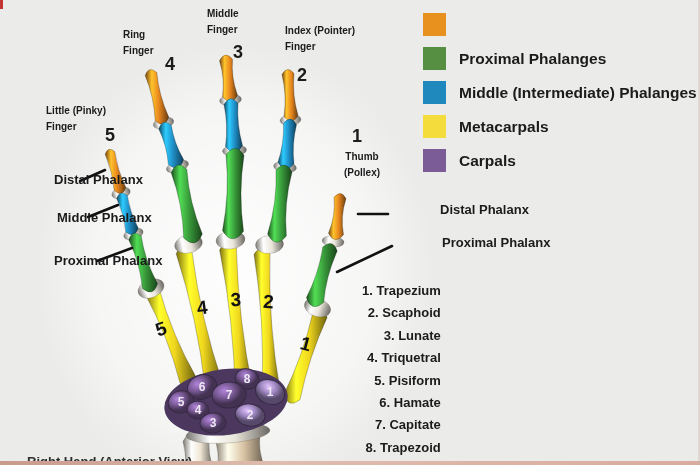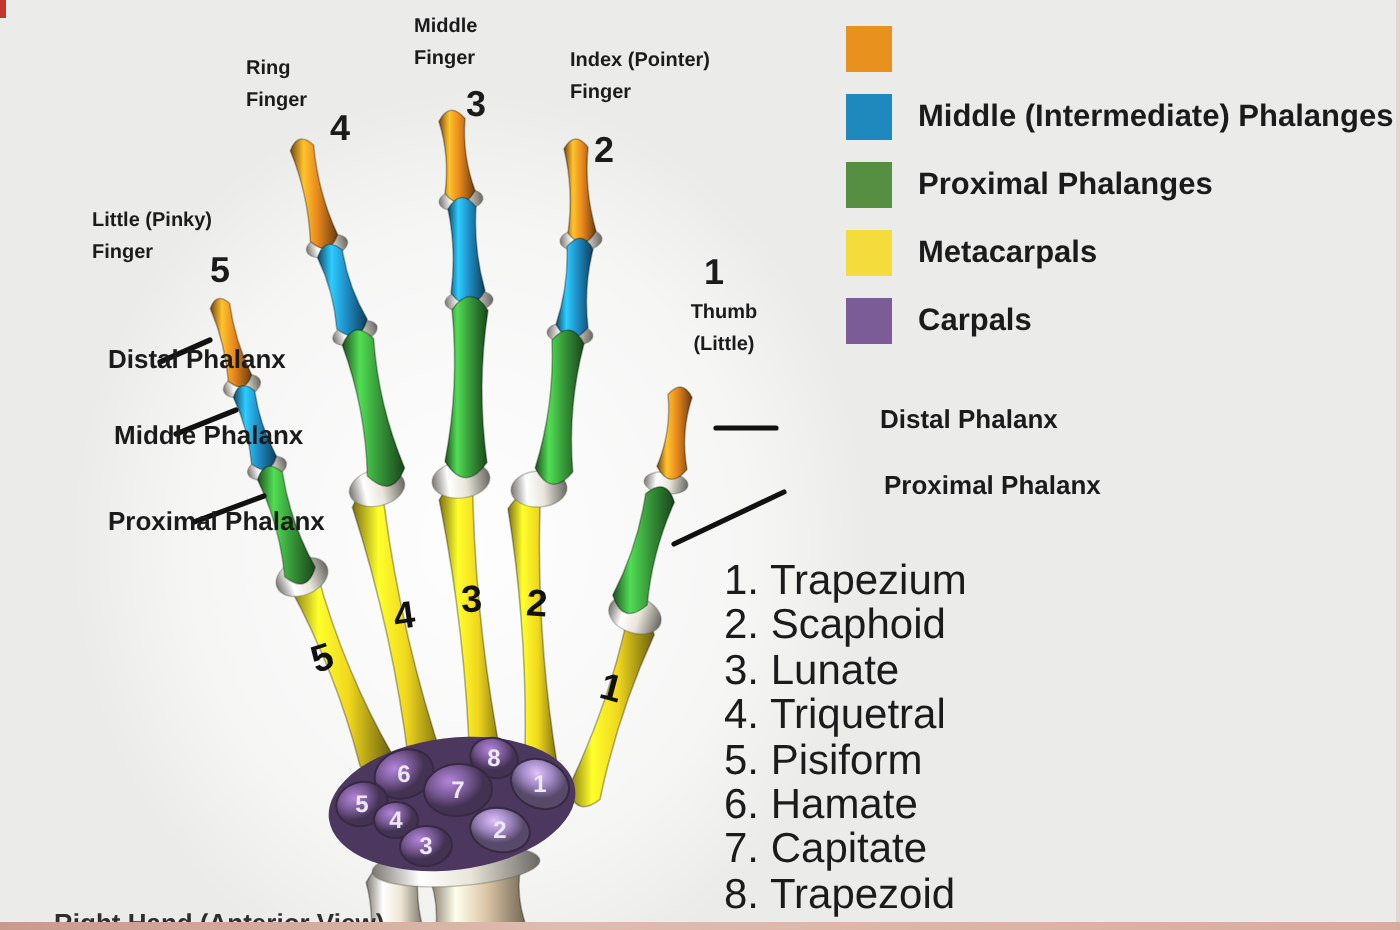--- a/index.html
+++ b/index.html
@@ -14,21 +14,21 @@
   .lbl{position:absolute;font-weight:bold;font-size:10px;line-height:16px;white-space:nowrap;}
   .lbl-sm{position:absolute;font-weight:bold;font-size:13px;line-height:14px;white-space:nowrap;padding-left:46px;}
   .num{position:absolute;font-weight:bold;font-size:18px;line-height:18px;}
   
   #legend{position:absolute;left:423px;top:13px;display:flex;flex-direction:column;gap:11px;}
   .legend-row{display:flex;align-items:center;gap:13px;height:23px;}
   .legend-swatch{width:23px;height:23px;flex:0 0 23px;}
   .legend-label{font-weight:bold;font-size:15.5px;white-space:nowrap;}
   
   #carpal-list{position:absolute;left:362px;top:280px;}
-  .carpal-item{font-weight:normal;font-size:21px;line-height:22.4px;white-space:nowrap;}
+  .carpal-item{font-weight:bold;font-size:13px;line-height:22.4px;white-space:nowrap;text-align:right;}
   
   #caption{position:absolute;left:27px;top:454px;font-weight:bold;font-size:13px;color:#2E2E2E;z-index:3;}
   
   #edge-left{position:absolute;left:0;top:0;width:3px;height:9px;background:#C23430;z-index:5;}
   #edge-bottom{position:absolute;left:0;bottom:0;width:700px;height:4px;z-index:4;
     background:linear-gradient(90deg,#C79A8C,#E0BCAE 40%,#D8AC9E);}
   #edge-right{position:absolute;right:0;top:0;width:2px;height:465px;background:rgba(205,175,165,0.35);z-index:4;}
 </style>
 </head>
 <body>
@@ -181,40 +181,40 @@
 
   <div class="lbl" style="left:46px;top:103px;">
     <div>Little (Pinky)</div>
     <div>Finger</div>
   </div>
   <div class="num" style="left:105px;top:126px;">5</div>
 
   <div class="num" style="left:352px;top:127px;">1</div>
   <div class="lbl" style="left:329px;top:149px;width:66px;text-align:center;">
     <div>Thumb</div>
-    <div>(Little)</div>
+    <div>(Pollex)</div>
   </div>
 
   <div class="lbl-sm" style="left:8px;top:173px;">Distal Phalanx</div>
   <div class="lbl-sm" style="left:11px;top:211px;">Middle Phalanx</div>
   <div class="lbl-sm" style="left:8px;top:254px;">Proximal Phalanx</div>
   <div class="lbl-sm" style="left:394px;top:203px;">Distal Phalanx</div>
   <div class="lbl-sm" style="left:396px;top:236px;">Proximal Phalanx</div>
 
   <div id="legend">
     <div class="legend-row">
       <div class="legend-swatch" style="background: rgb(232, 145, 31);"></div>
     </div>
     <div class="legend-row">
+      <div class="legend-swatch" style="background: rgb(86, 143, 65);"></div>
+      <div class="legend-label">Proximal Phalanges</div>
+    </div>
+    <div class="legend-row">
       <div class="legend-swatch" style="background: rgb(31, 137, 190);"></div>
       <div class="legend-label">Middle (Intermediate) Phalanges</div>
-    </div>
-    <div class="legend-row">
-      <div class="legend-swatch" style="background: rgb(86, 143, 65);"></div>
-      <div class="legend-label">Proximal Phalanges</div>
     </div>
     <div class="legend-row">
       <div class="legend-swatch" style="background: rgb(243, 220, 59);"></div>
       <div class="legend-label">Metacarpals</div>
     </div>
     <div class="legend-row">
       <div class="legend-swatch" style="background: rgb(124, 92, 150);"></div>
       <div class="legend-label">Carpals</div>
     </div>
   </div>

